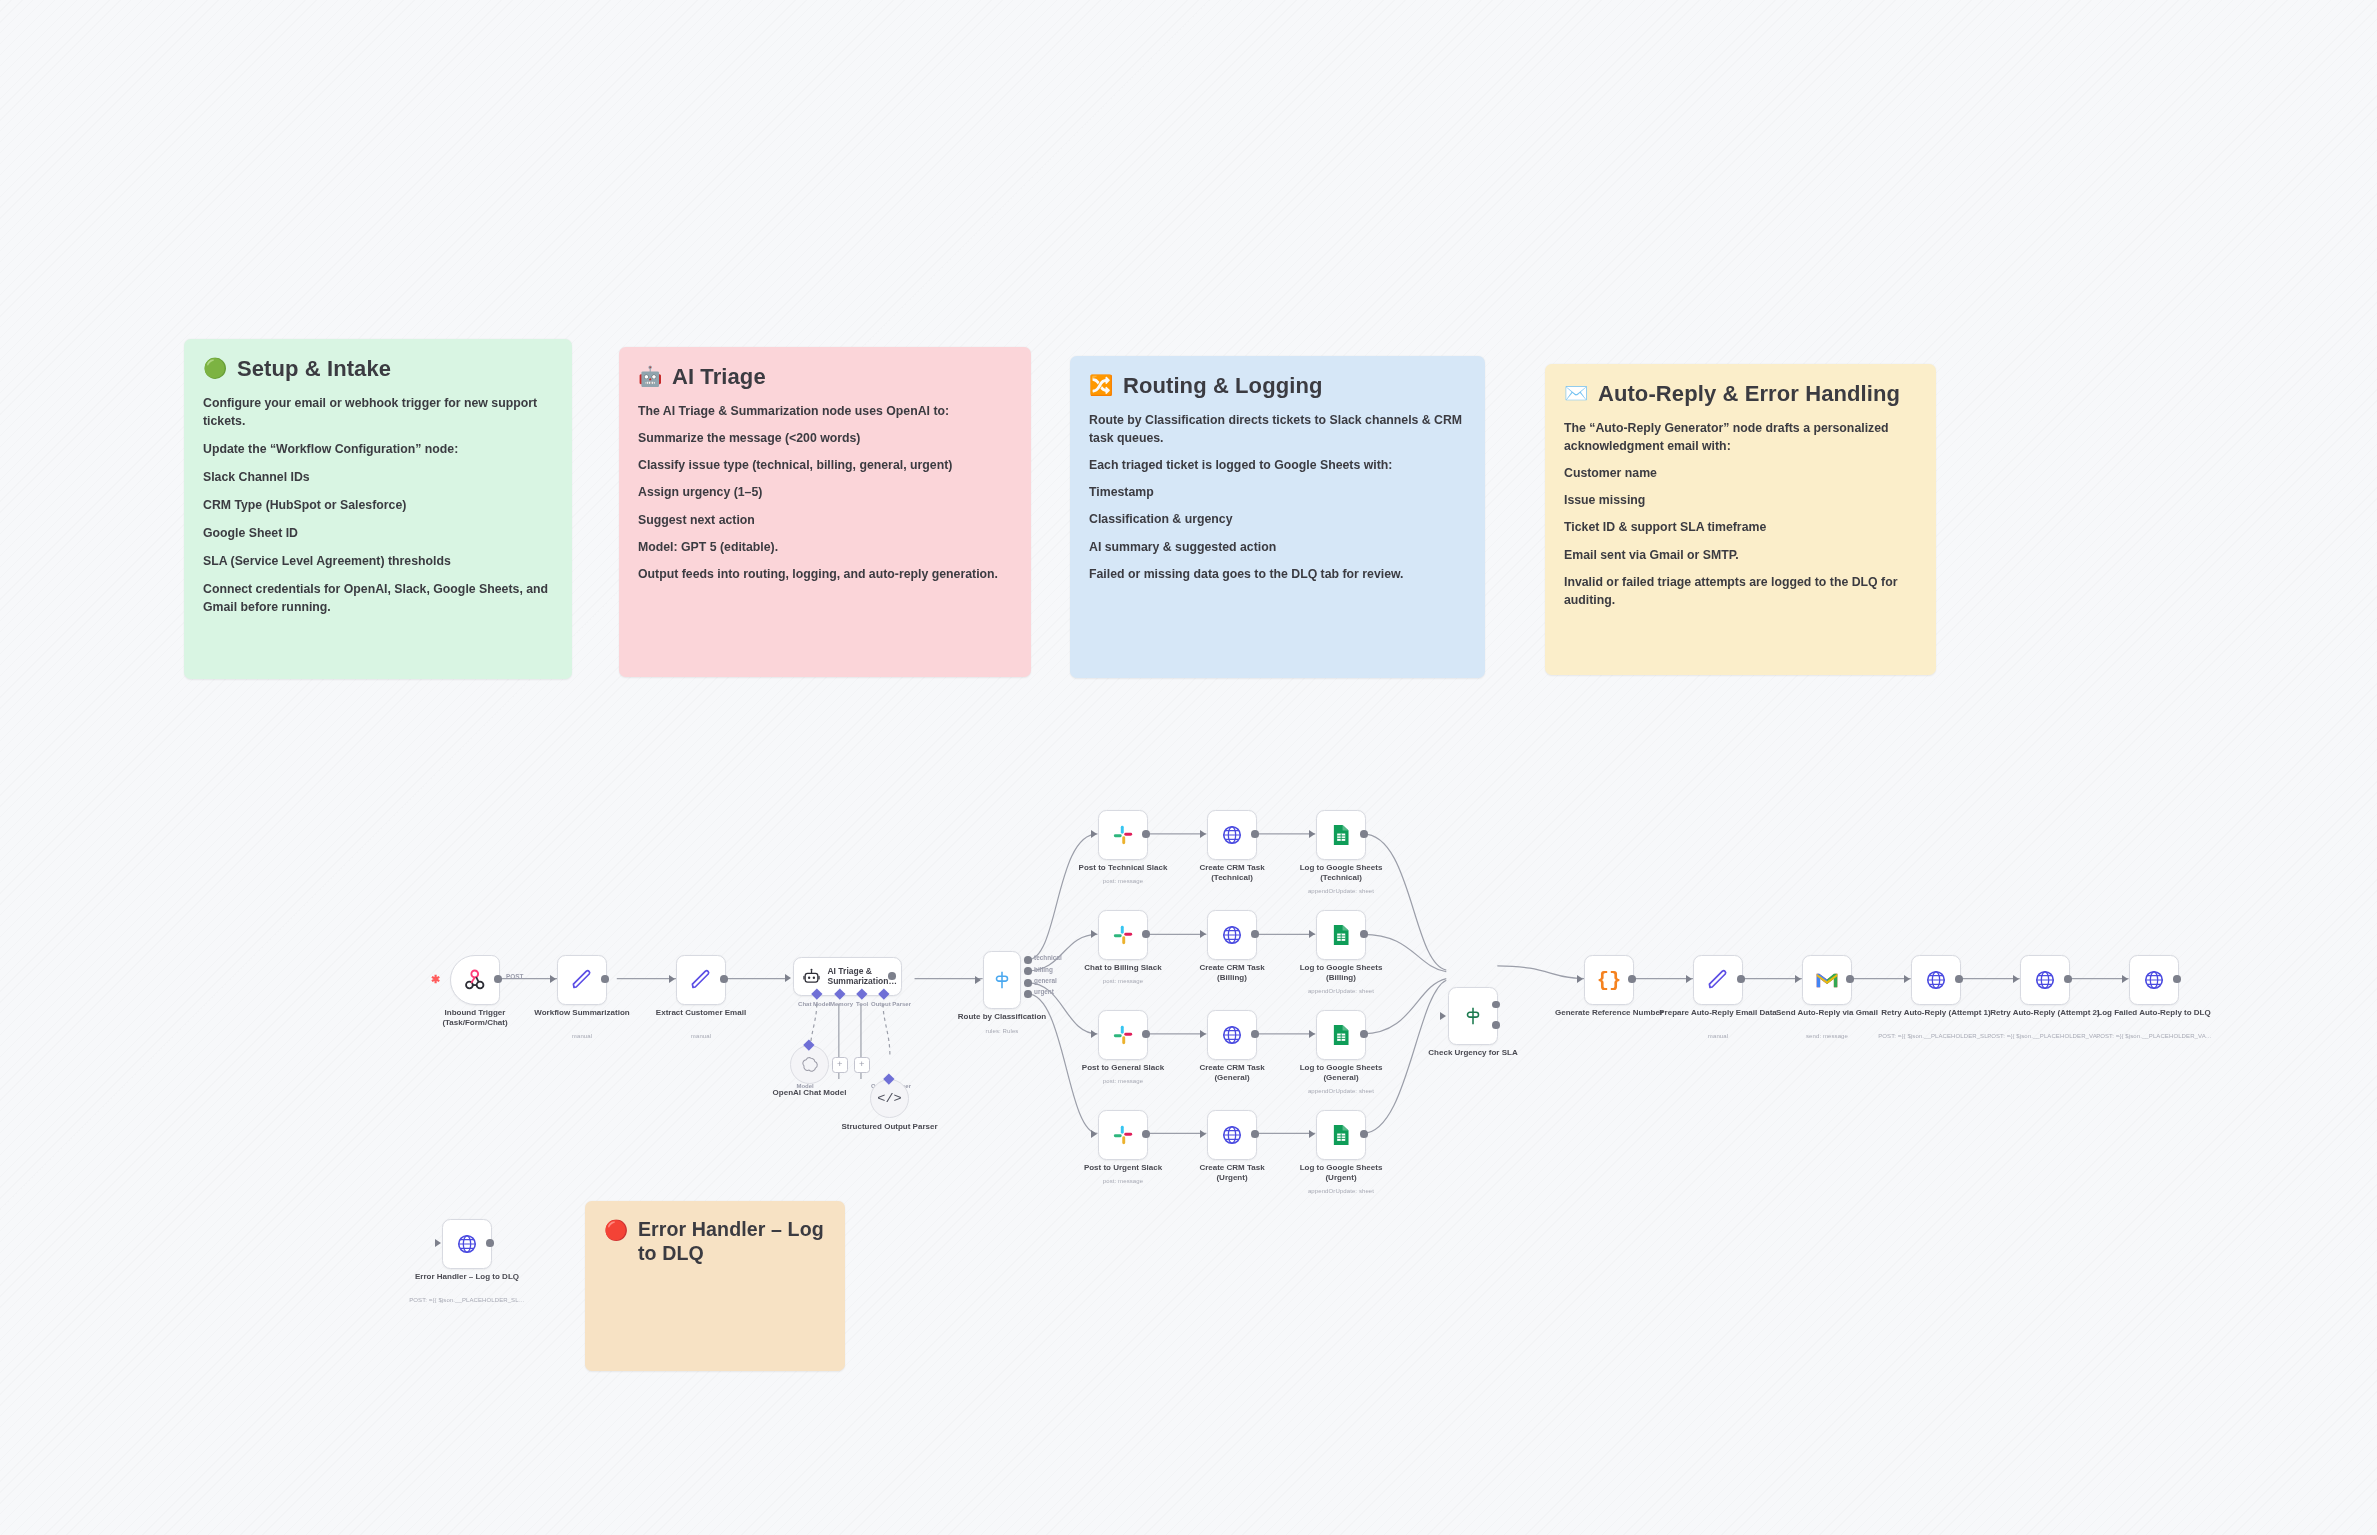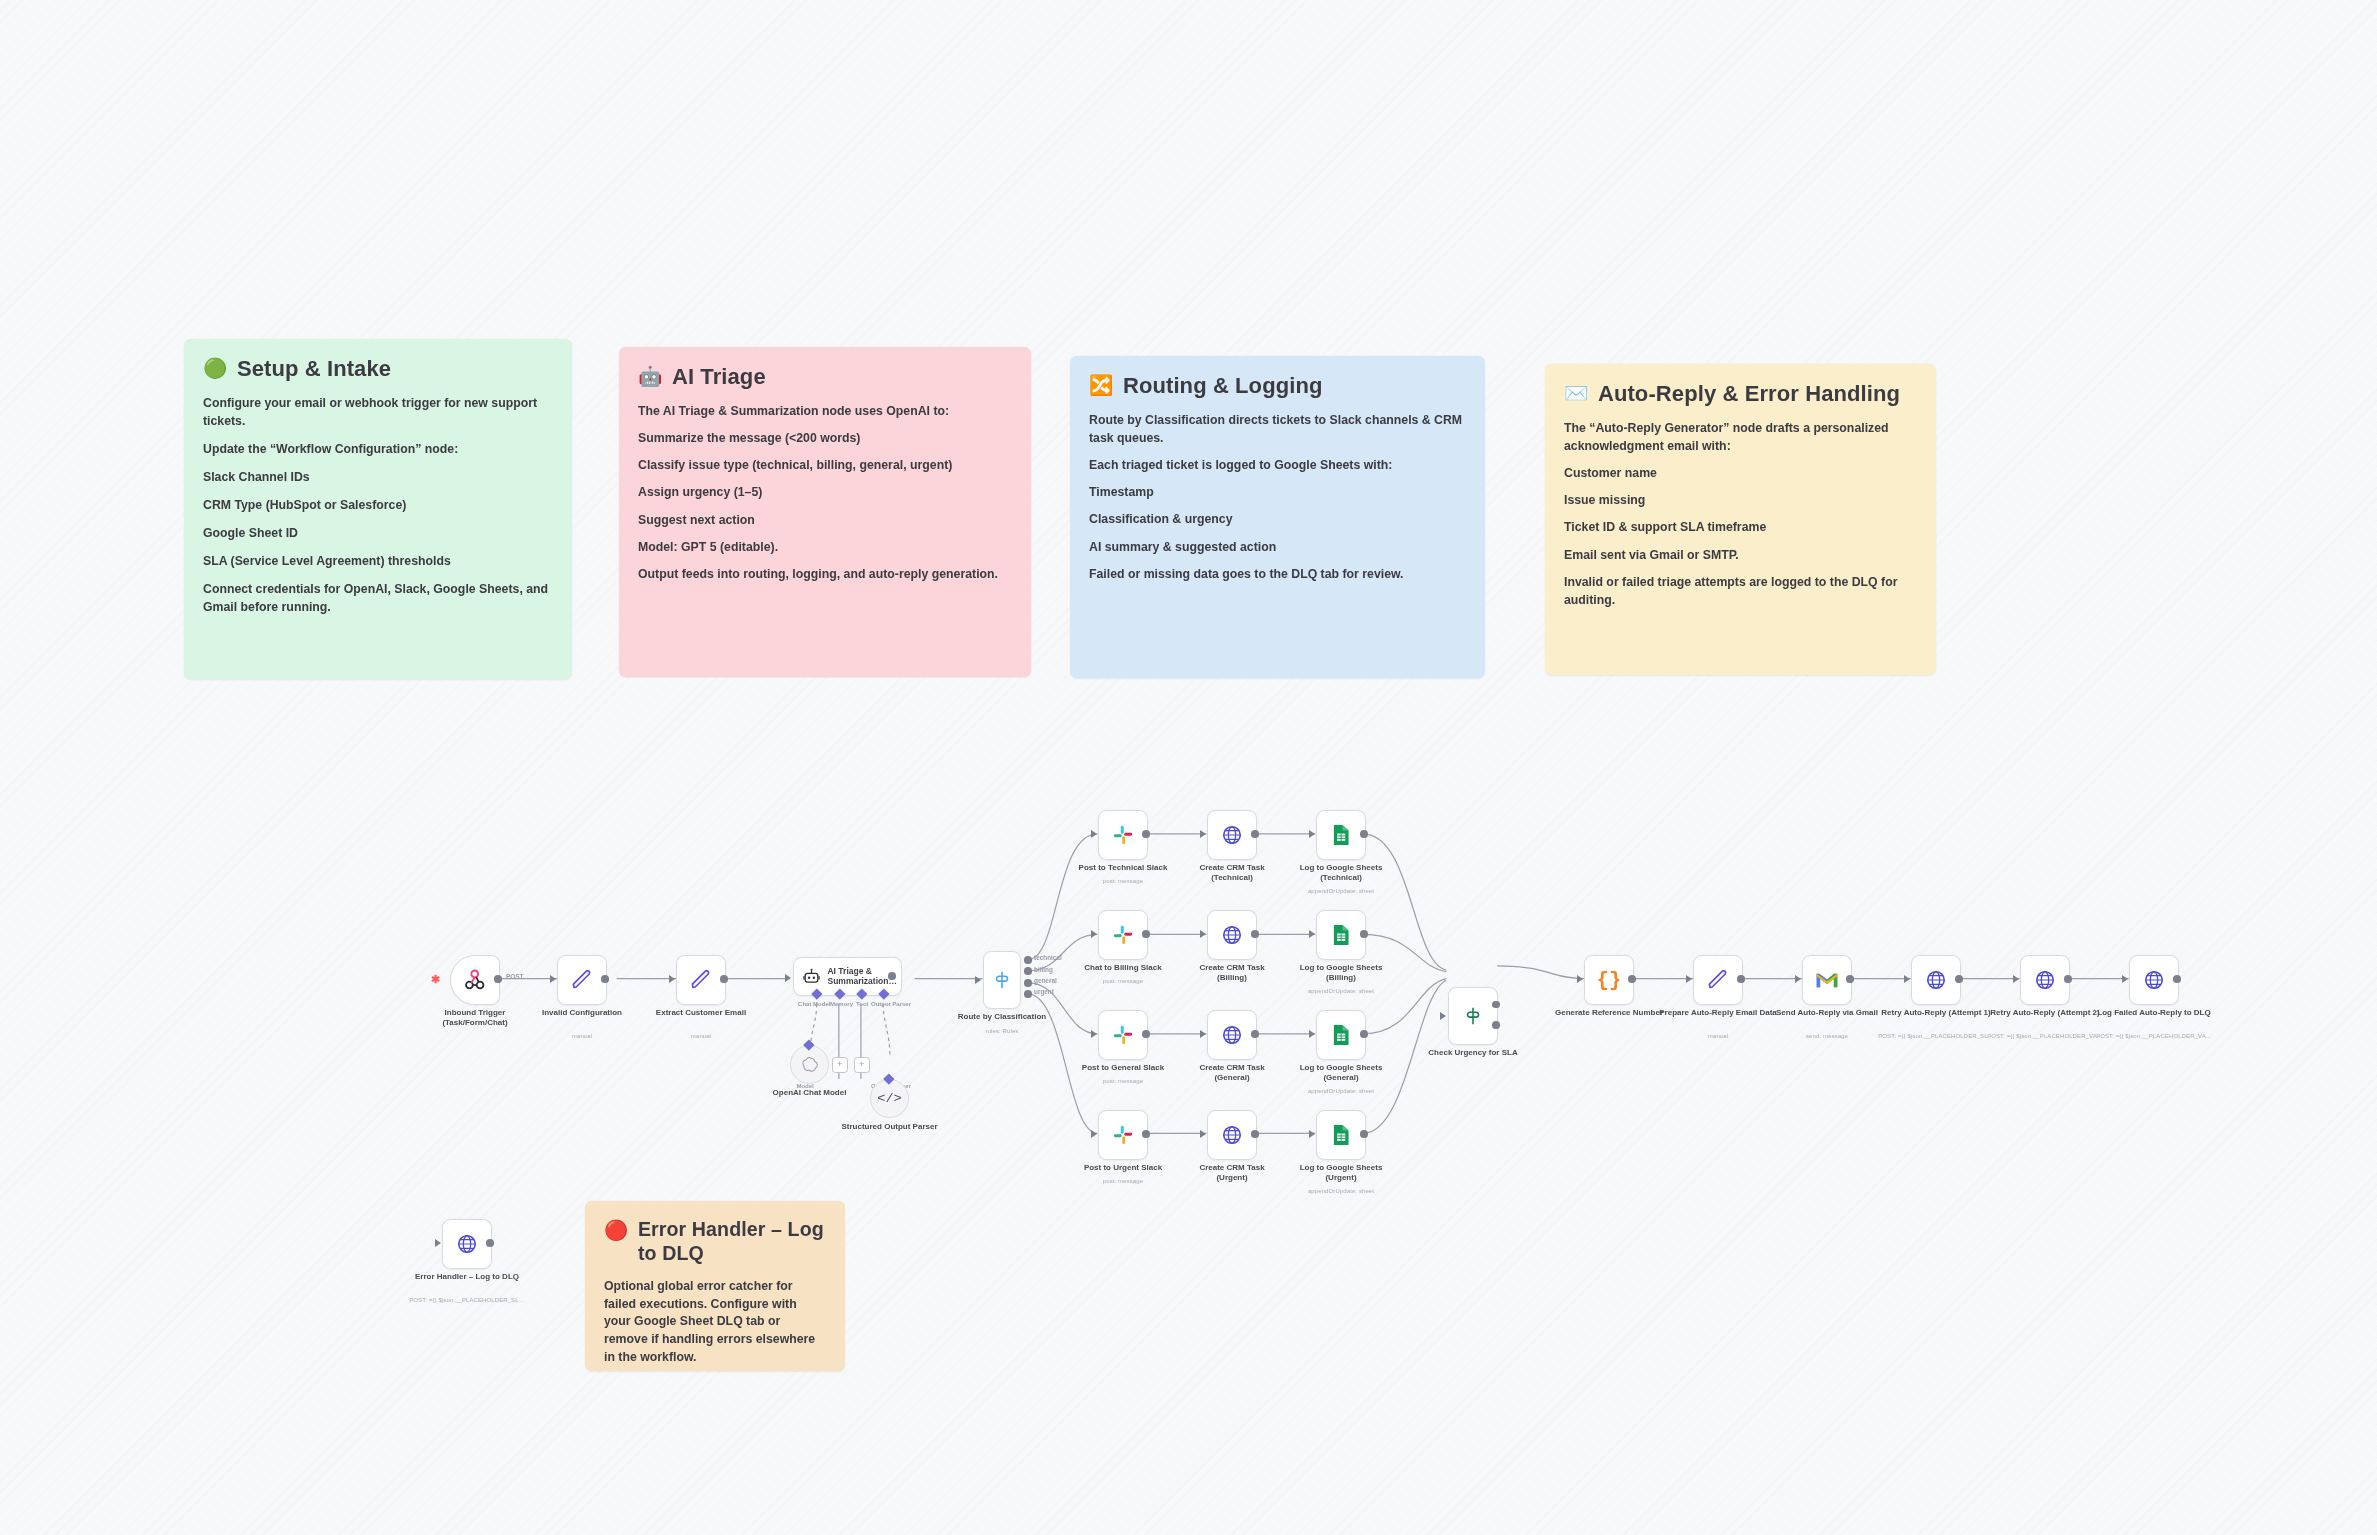--- a/index.html
+++ b/index.html
@@ -163,21 +163,20 @@
     <p class="tight">Ticket ID &amp; support SLA timeframe</p>
     <p class="tight">Email sent via Gmail or SMTP.</p>
     <p class="tight">Invalid or failed triage attempts are logged to the DLQ for auditing.</p>
   </div>
 
   <div class="sticky s-orange" style="left:585px;top:1201px;width:260px;height:170px;">
     <div class="st-title" style="font-size:19.6px;">
       <span class="st-emoji">🔴</span>
       <span>Error Handler – Log to DLQ</span>
     </div>
-    <p>Optional global error catcher for failed executions. Configure with your Google Sheet DLQ tab or remove if handling errors elsewhere in the workflow.</p>
   </div>
 
   <div class="node" style="left:450px;top:955px;">
     <span class="trigmark" style="left:-19px;top:18px;">✱</span>
     <div class="nbox trigger">
       <svg width="25.5" height="25.5" viewBox="0 0 24 24">
         <circle cx="7" cy="17" r="3.2" fill="none" stroke="#2d2d35" stroke-width="1.7"></circle>
         <circle cx="17" cy="17" r="3.2" fill="none" stroke="#2d2d35" stroke-width="1.7"></circle>
         <circle cx="12" cy="6.5" r="3.2" fill="none" stroke="#ff3d78" stroke-width="1.7"></circle>
         <path d="M12 9.8 L8.6 15" stroke="#ff3d78" stroke-width="1.7" fill="none"></path>
@@ -192,21 +191,21 @@
   </div>
 
   <div class="node" style="left:557px;top:955px;">
     <div class="inarrow" style="left:-6.8px;top:19.6px;"></div>
     <div class="nbox">
       <svg width="24" height="24" viewBox="0 0 24 24">
         <path d="M4 19.5 L6.2 19 L19.2 6 a2 2 0 0 0 -2.8 -2.8 L3.4 16.2 Z" fill="none" stroke="#5c4ee5" stroke-width="1.7" stroke-linejoin="round"></path>
       </svg>
     </div>
     <div class="dot" style="left:44px;top:20.4px;"></div>
-    <div class="nlabel">Invalid Configuration</div>
+    <div class="nlabel">Workflow Summarization</div>
     <div class="nsub" style="top:78px;">manual</div>
   </div>
 
   <div class="node" style="left:676px;top:955px;">
     <div class="inarrow" style="left:-6.8px;top:19.6px;"></div>
     <div class="nbox">
       <svg width="24" height="24" viewBox="0 0 24 24">
         <path d="M4 19.5 L6.2 19 L19.2 6 a2 2 0 0 0 -2.8 -2.8 L3.4 16.2 Z" fill="none" stroke="#5c4ee5" stroke-width="1.7" stroke-linejoin="round"></path>
       </svg>
     </div>

